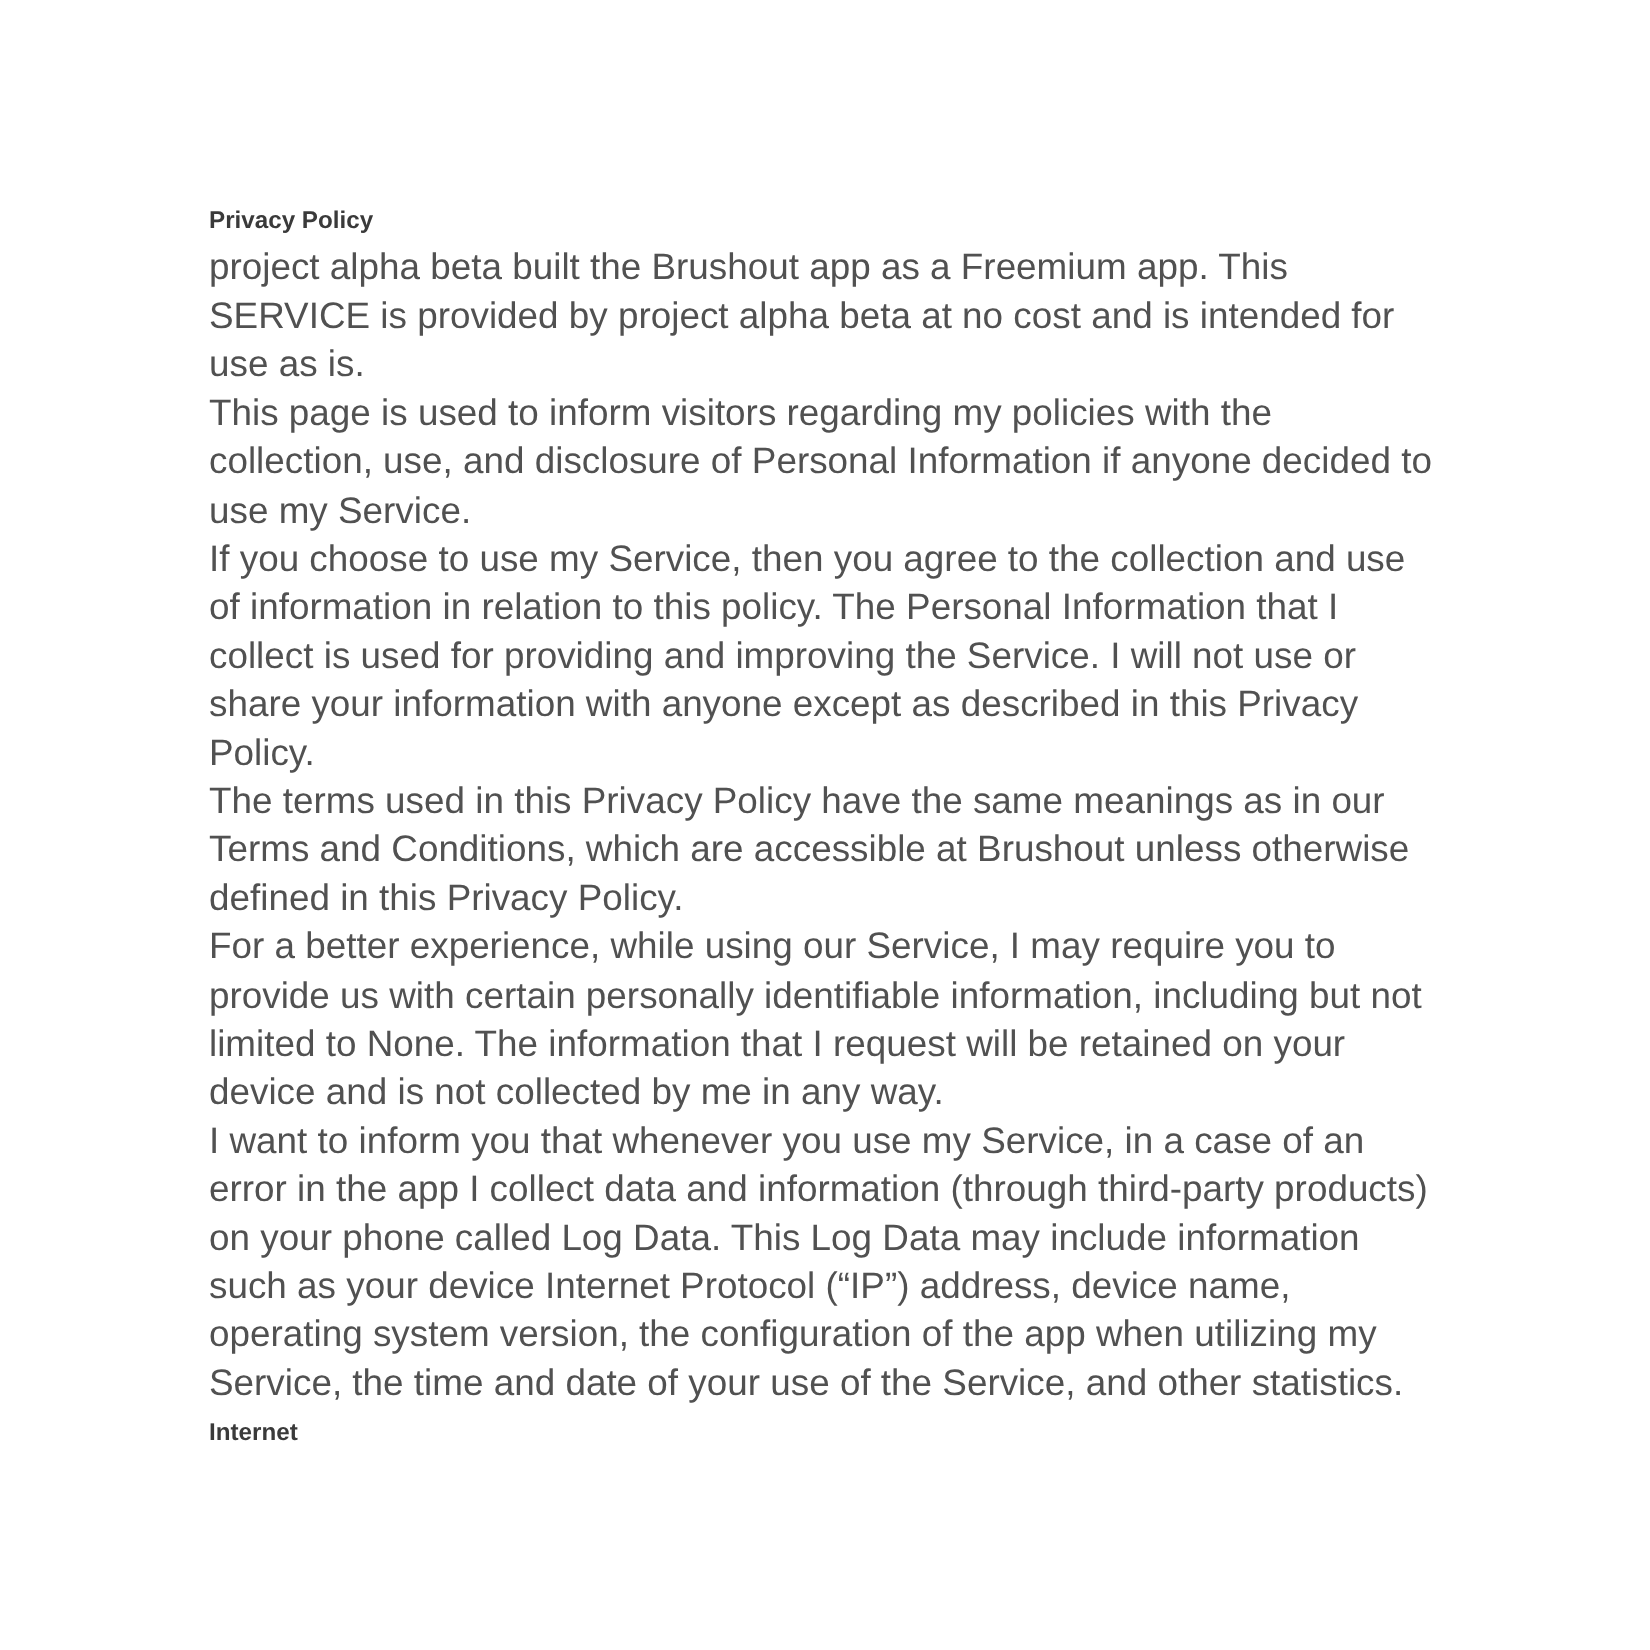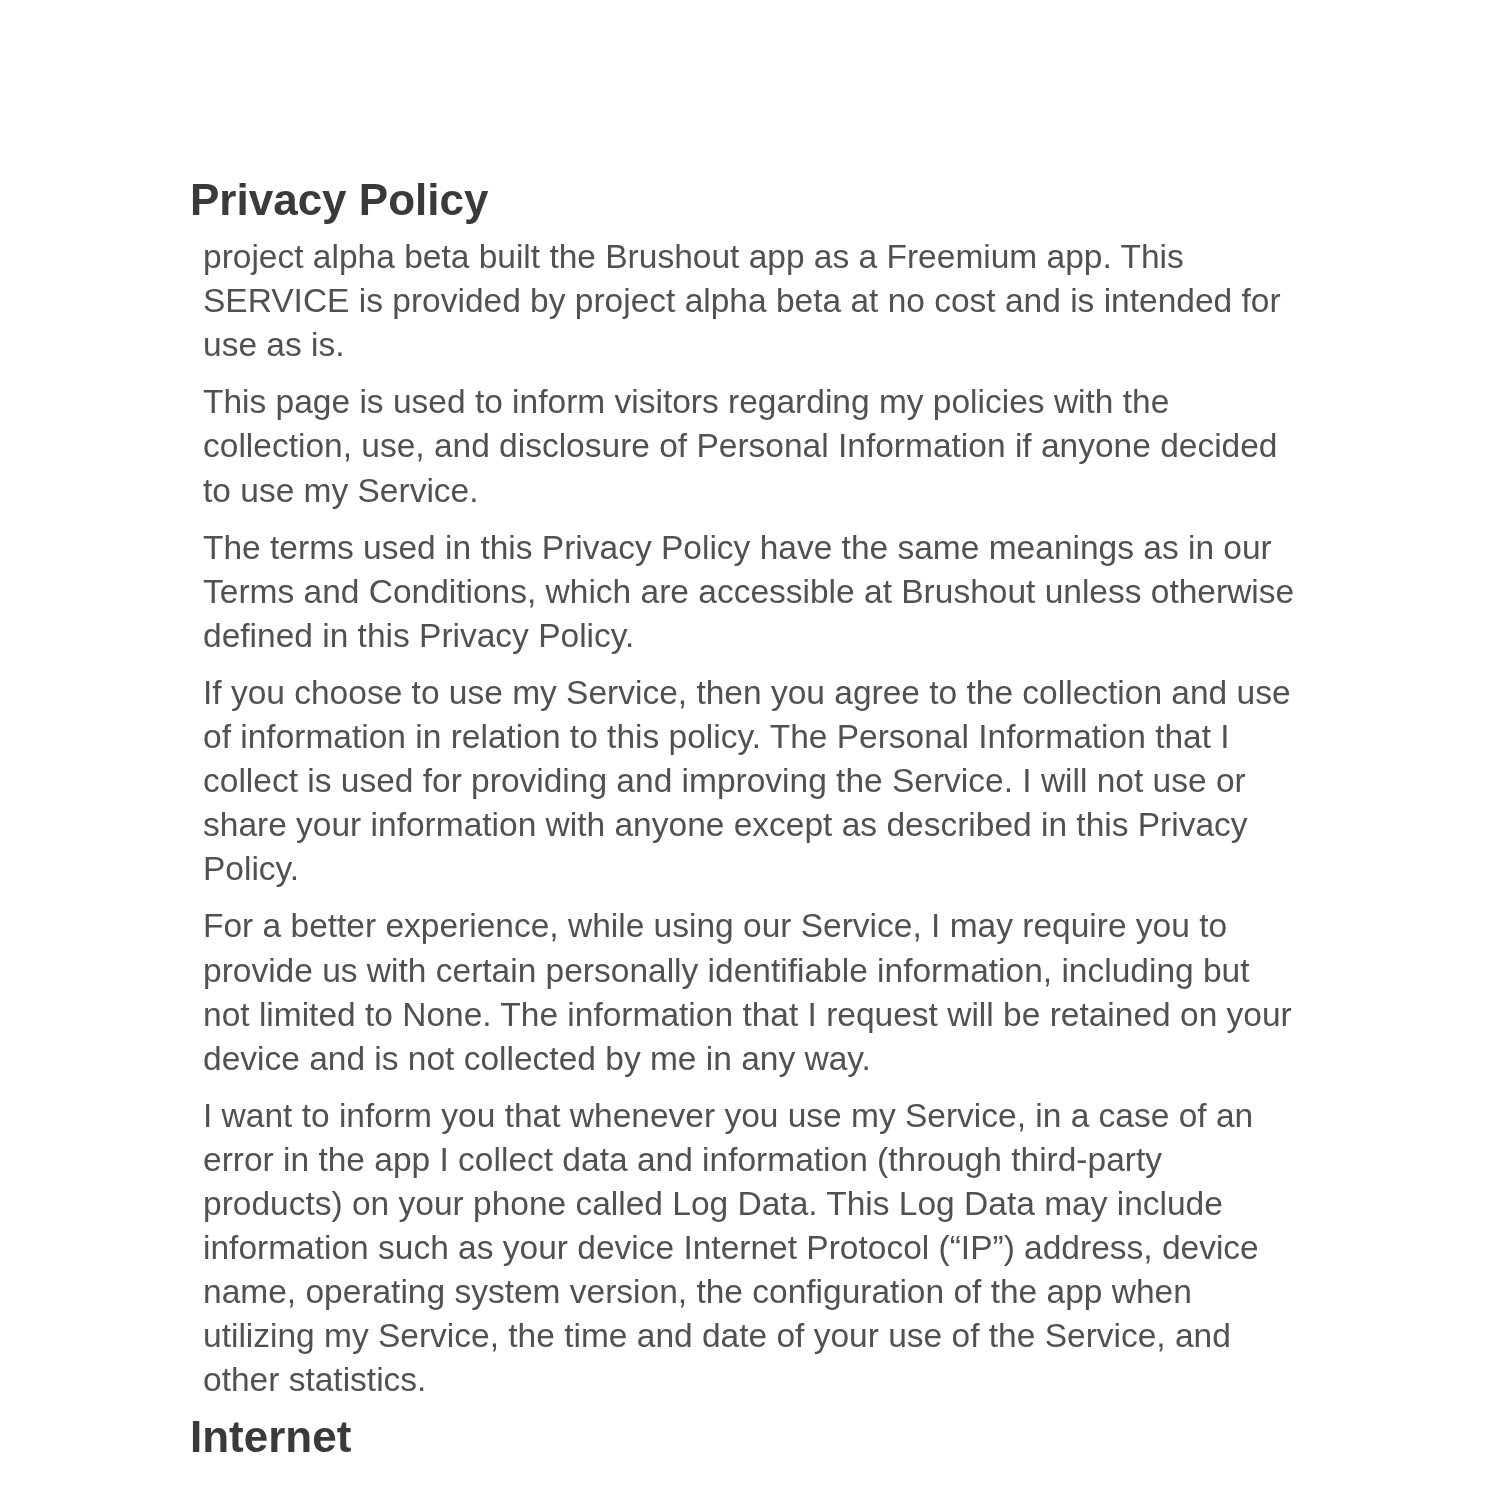--- a/index.html
+++ b/index.html
@@ -21,38 +21,38 @@
     left: 190px;
     top: 178px;
     width: 1124px;
     font-family: "Liberation Sans", sans-serif;
     font-size: 33.5px;
     line-height: 44.1px;
     color: #515151;
     letter-spacing: 0;
   }
   .doc .block-paragraph {
-    margin: 13px;
+    margin: 0;
     font-weight: 400;
     color: #515151;
   }
   .doc .block-heading {
     margin: 0;
-    font-size: 44px;
+    font-size: 22px;
     font-weight: 700;
     color: #3a3a3a;
   }
 </style>
 </head>
 <body>
 
 <div class="page">
   <div class="doc">
       <h2 class="block-heading">Privacy Policy</h2>
       <p class="block-paragraph">project alpha beta built the Brushout app as a Freemium app. This SERVICE is provided by project alpha beta at no cost and is intended for use as is.</p>
       <p class="block-paragraph">This page is used to inform visitors regarding my policies with the collection, use, and disclosure of Personal Information if anyone decided to use my Service.</p>
+      <p class="block-paragraph">If you choose to use my Service, then you agree to the collection and use of information in relation to this policy. The Personal Information that I collect is used for providing and improving the Service. I will not use or share your information with anyone except as described in this Privacy Policy.</p>
       <p class="block-paragraph">The terms used in this Privacy Policy have the same meanings as in our Terms and Conditions, which are accessible at Brushout unless otherwise defined in this Privacy Policy.</p>
-      <p class="block-paragraph">If you choose to use my Service, then you agree to the collection and use of information in relation to this policy. The Personal Information that I collect is used for providing and improving the Service. I will not use or share your information with anyone except as described in this Privacy Policy.</p>
       <p class="block-paragraph">For a better experience, while using our Service, I may require you to provide us with certain personally identifiable information, including but not limited to None. The information that I request will be retained on your device and is not collected by me in any way.</p>
       <p class="block-paragraph">I want to inform you that whenever you use my Service, in a case of an error in the app I collect data and information (through third-party products) on your phone called Log Data. This Log Data may include information such as your device Internet Protocol (“IP”) address, device name, operating system version, the configuration of the app when utilizing my Service, the time and date of your use of the Service, and other statistics.</p>
       <h2 class="block-heading">Internet</h2>
     </div>
 </div>
 
 </body></html>

